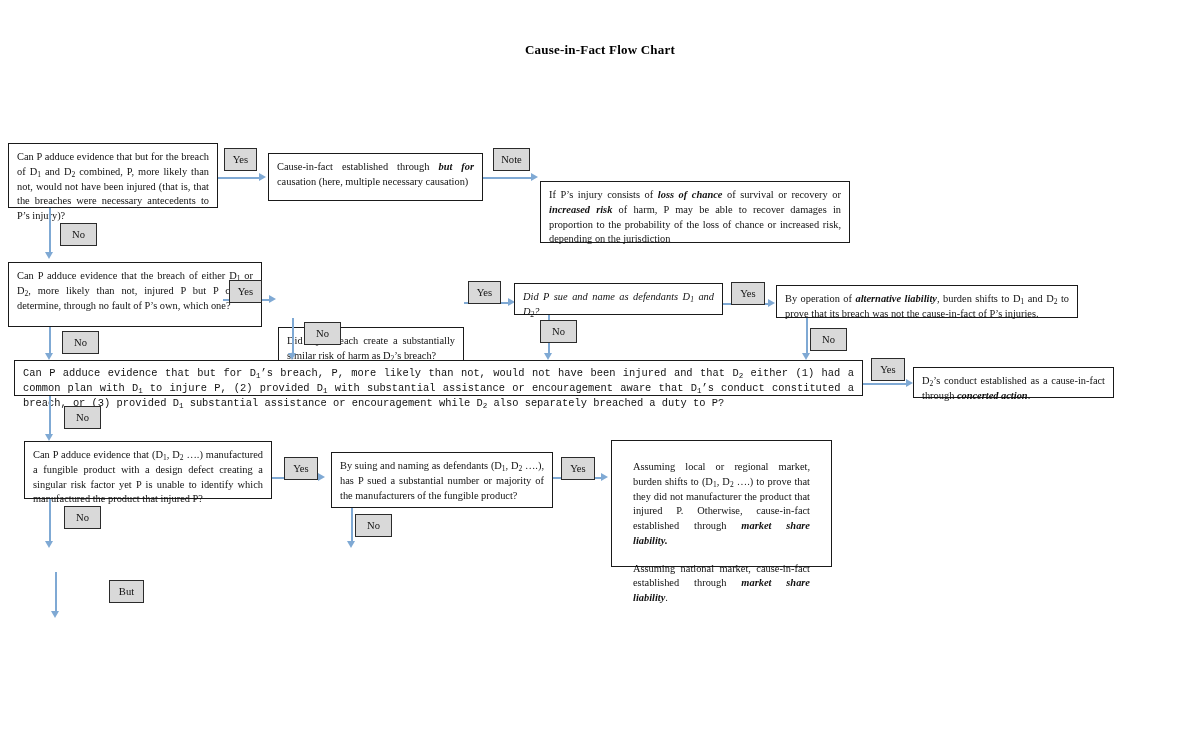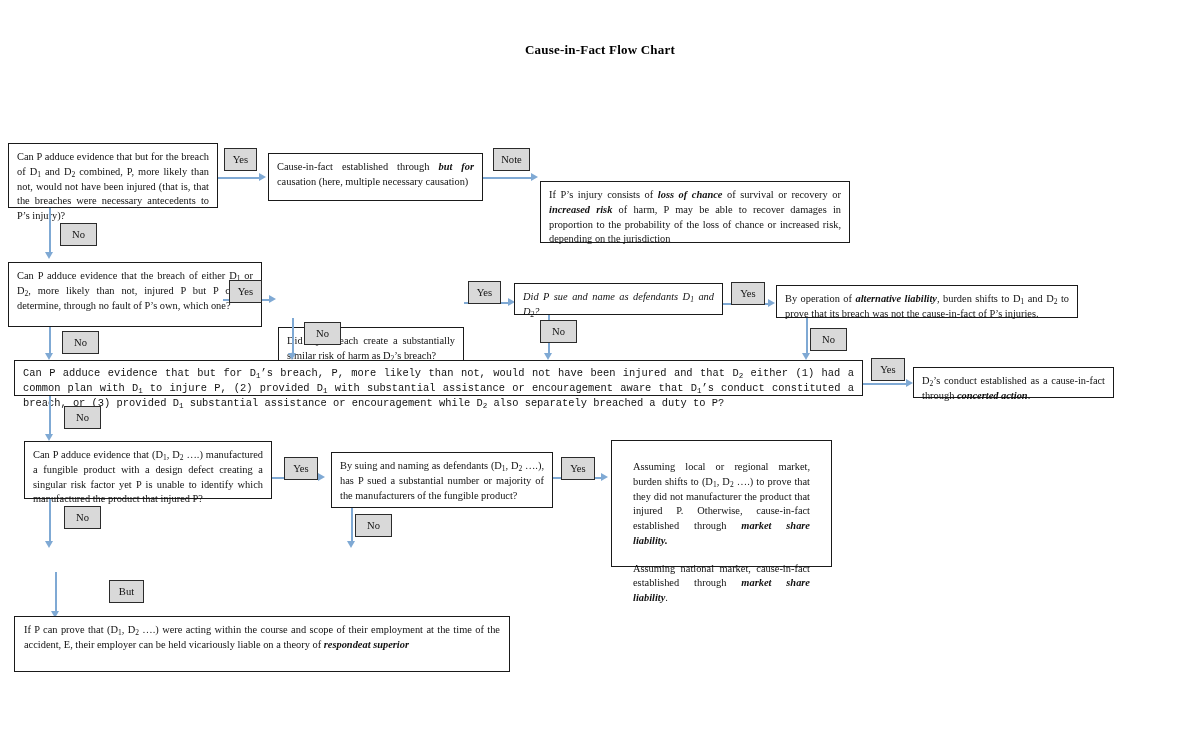--- a/index.html
+++ b/index.html
@@ -192,17 +192,14 @@
 
   <div class="conn v" style="left:351px;top:508px;height:35px;"></div>
   <div class="arrow down" style="left:347px;top:541px;"></div>
   <div class="tag" style="left:355px;top:514px;width:37px;">No</div>
 
 
   <div class="conn v" style="left:55px;top:572px;height:41px;"></div>
   <div class="arrow down" style="left:51px;top:611px;"></div>
   <div class="tag" style="left:68px;top:580px;width:35px;margin-left:41px;">But</div>
 
-  <div class="box" style="left:14px;top:616px;width:496px;height:56px;padding:6px 9px;">
-    If P can prove that (D<sub>1</sub>, D<sub>2</sub> ….) were acting within the course and scope of their employment at the time of the accident, E, their employer can be held vicariously liable on a theory of <b>respondeat superior</b>
-  </div>
 
 </div>
 
 </body></html>

